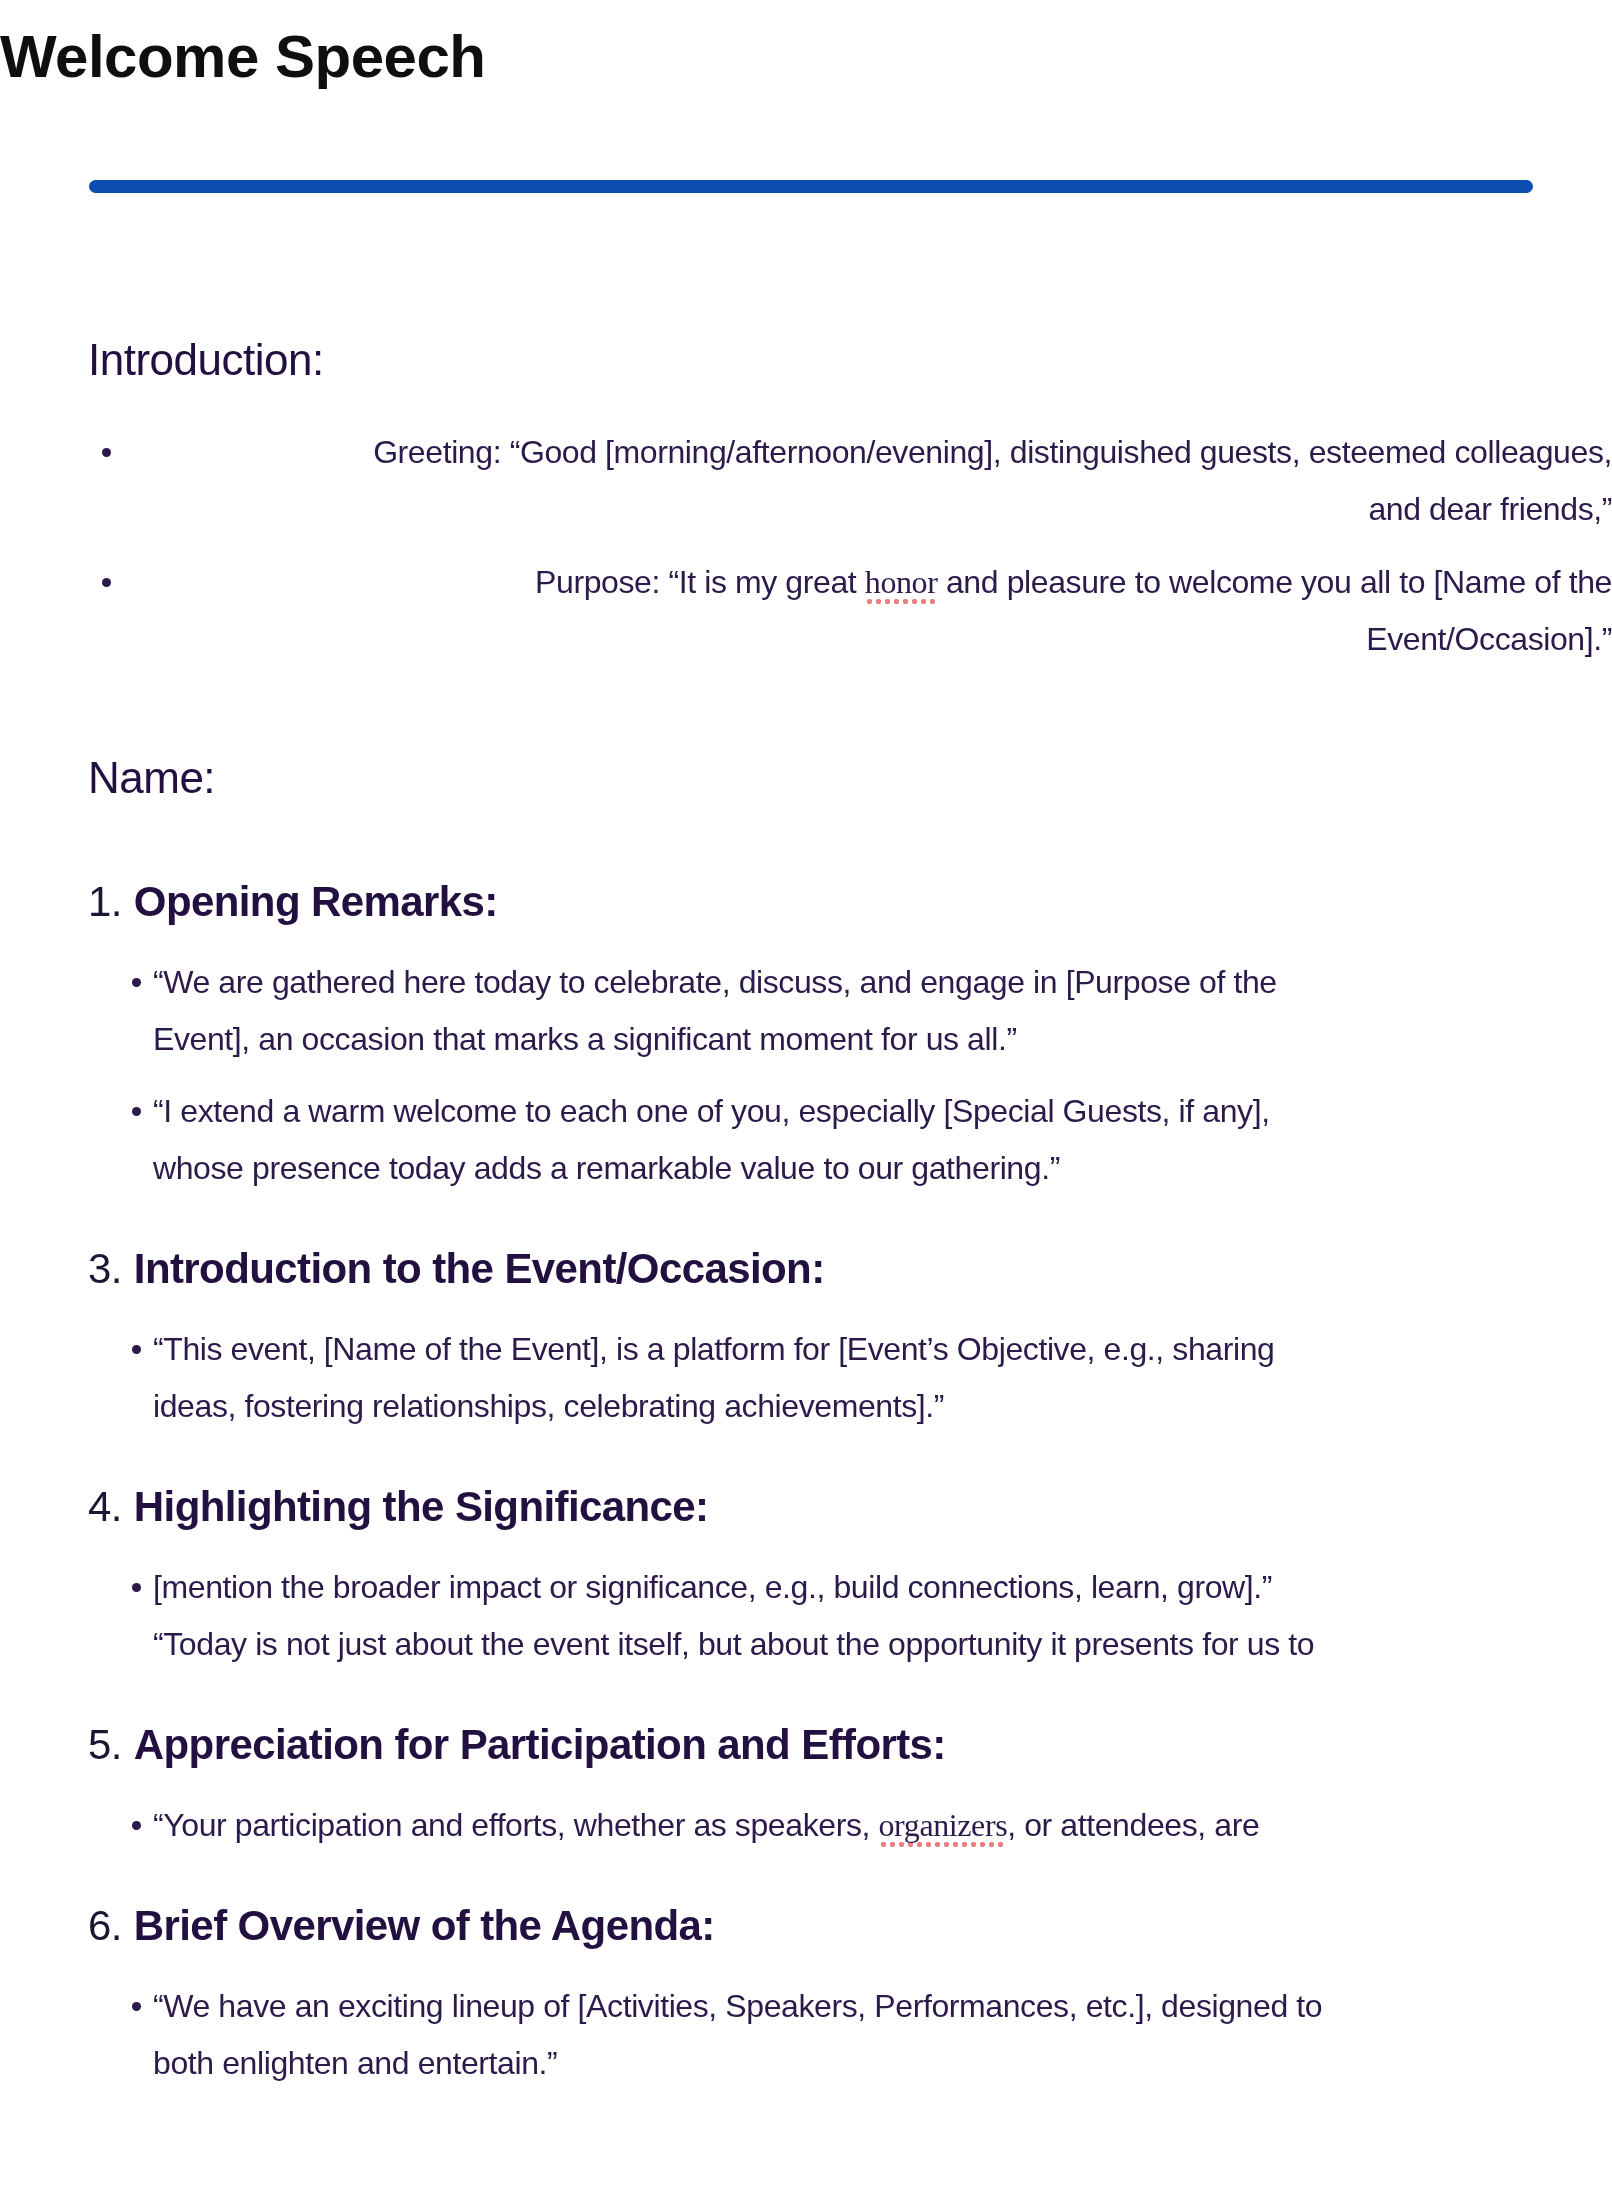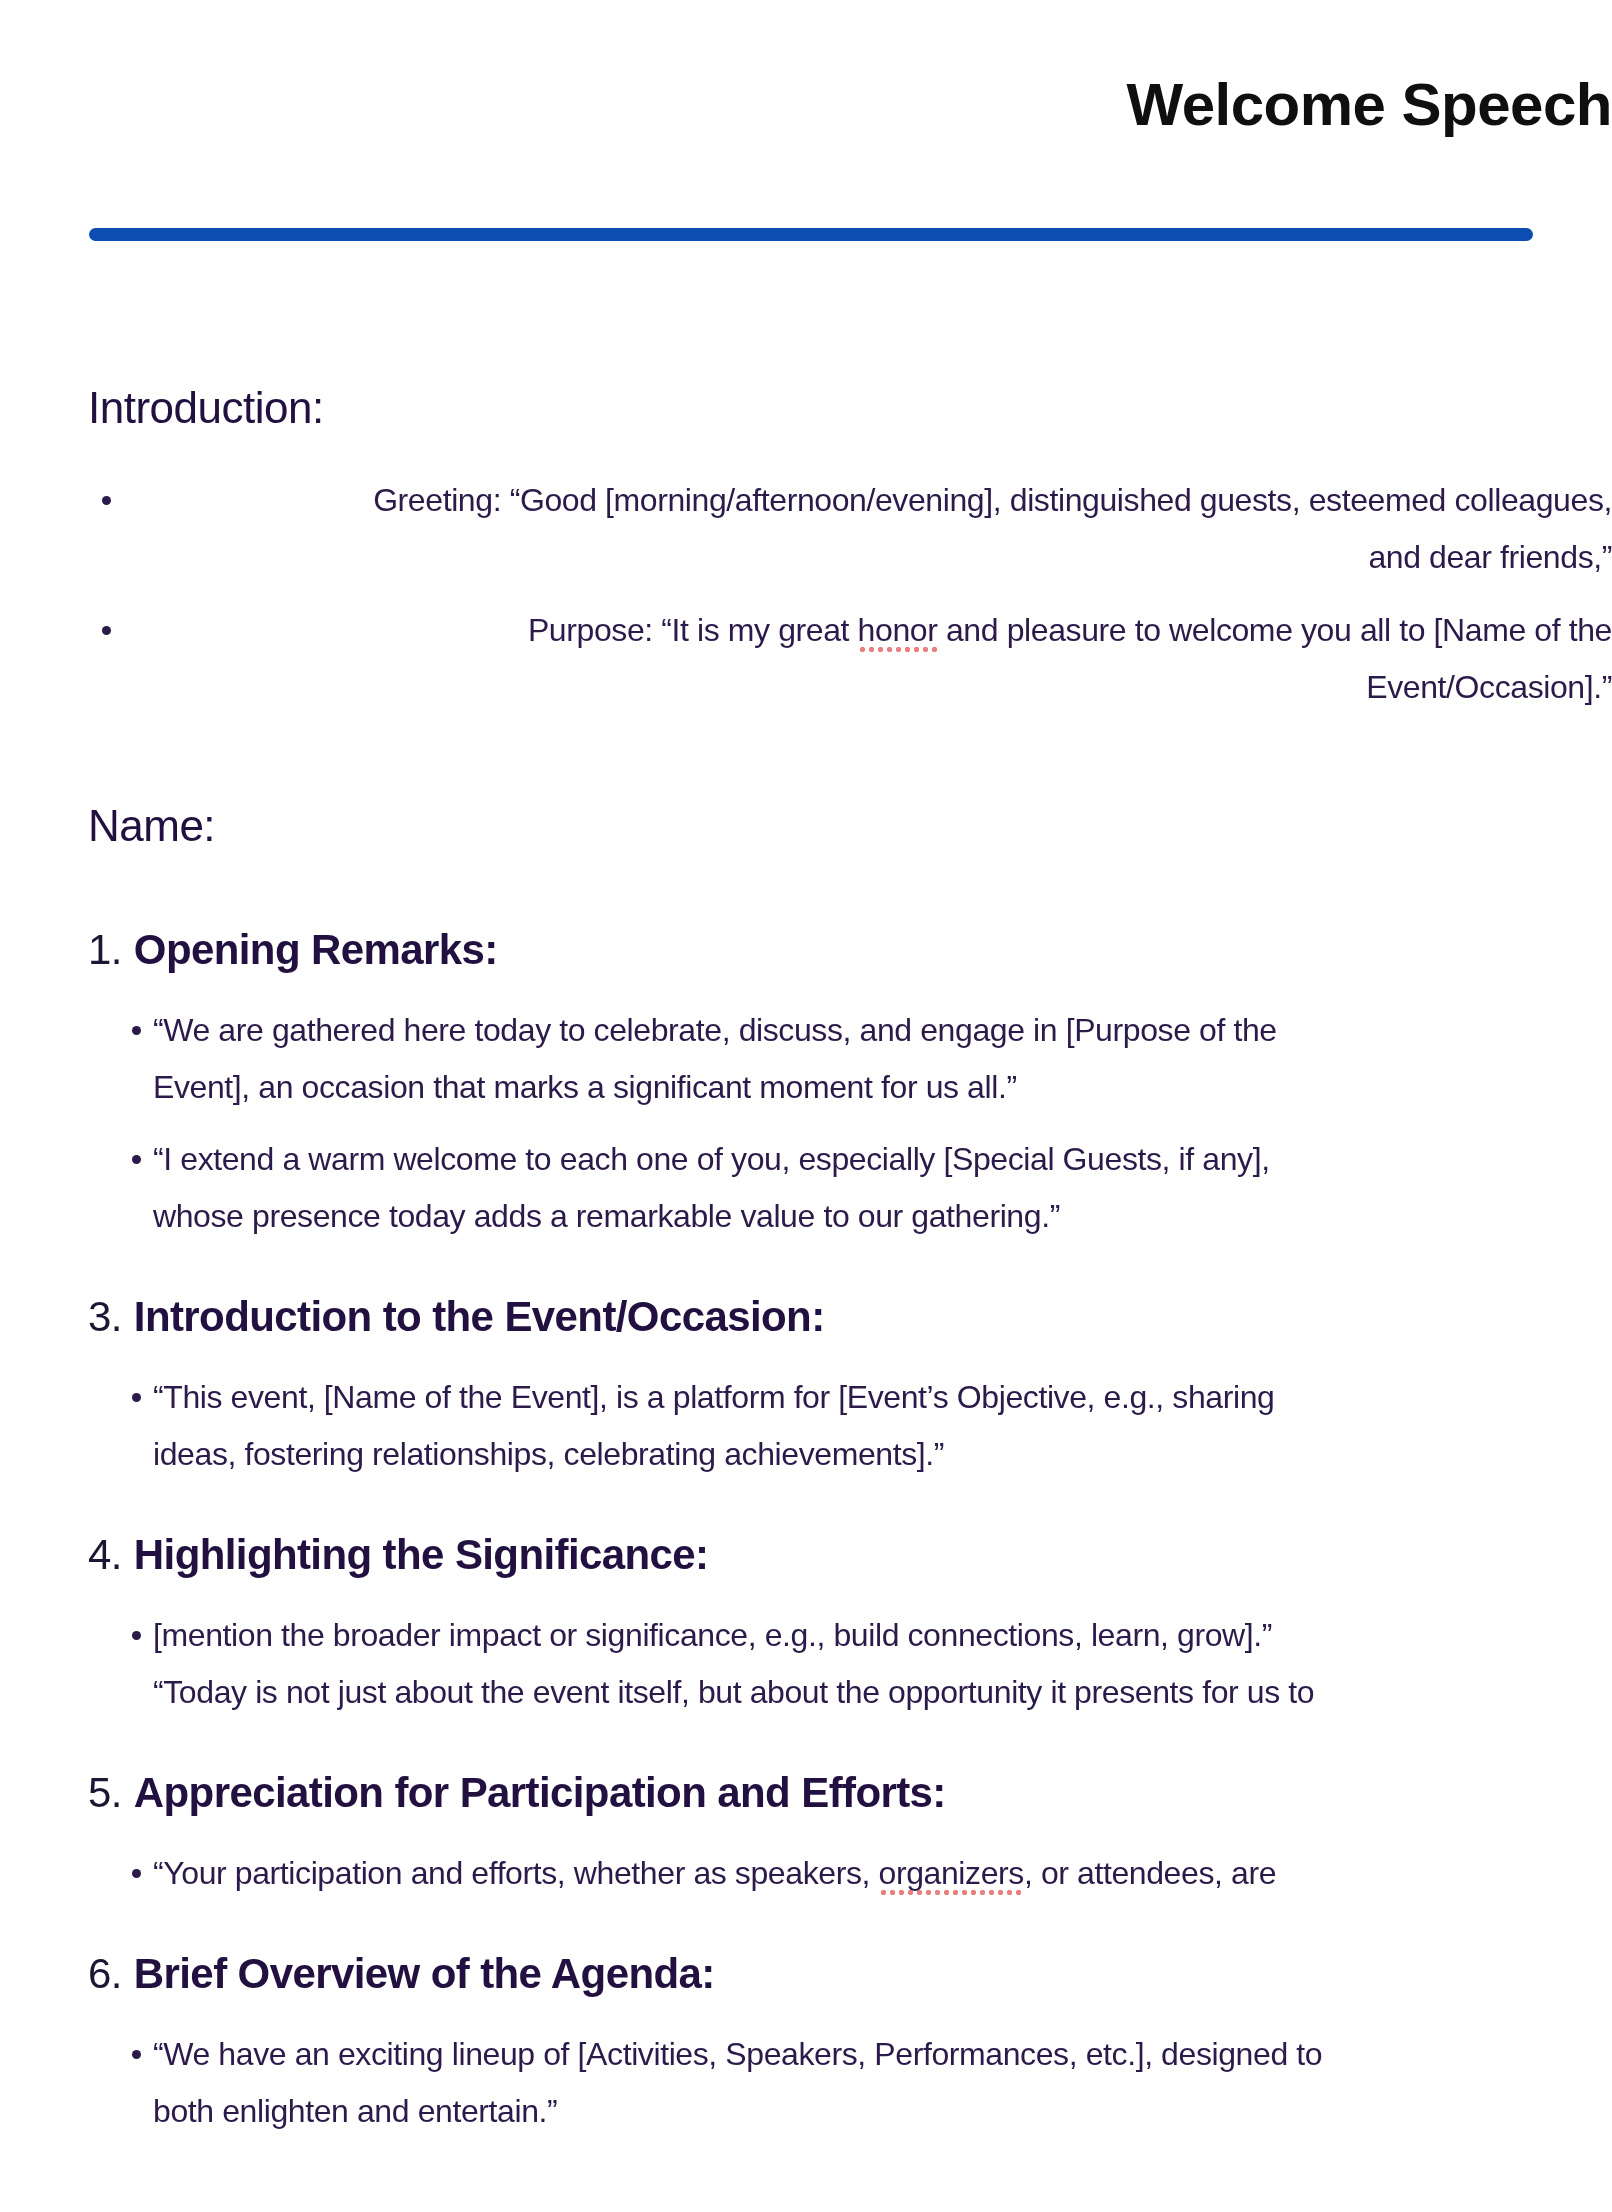--- a/index.html
+++ b/index.html
@@ -4,21 +4,21 @@
 <style>
   * { margin:0; padding:0; box-sizing:border-box; }
   html,body { background:#ffffff; }
   body {
     width:1612px; height:2212px; position:relative; overflow:hidden;
     font-family:"Liberation Sans","DejaVu Sans",sans-serif;
     color:var(--text,#2b1a4a);
   }
   .page { width:1612px; }
   .title {
-    padding-top:70px; text-align:right;
+    padding-top:22px; text-align:left;
     font-size:60px; line-height:70px; font-weight:700;
     color:var(--title,#0f0f0f); letter-spacing:-0.5px;
   }
   .divider {
     height:13px; border-radius:7px; background:var(--accent,#0c4db2);
     margin:88px 79px 0 89px;
   }
   .content { margin-left:88px; }
   h2.section-heading {
     font-size:44px; line-height:52px; font-weight:400;
@@ -46,21 +46,21 @@
   li.num-item + li.num-item { margin-top:50px; }
   .num-label { font-size:42px; line-height:44px; letter-spacing:-0.6px; }
   .num-label .num { font-weight:400; color:var(--number,#1c1633); margin-right:12px; }
   .num-label .label { font-weight:700; color:var(--heading,#221040); }
   ul.item-bullets { margin:30px 0 0 44px; }
   ul.item-bullets li.bullet + li.bullet { margin-top:15px; }
 
   .spellcheck {
     padding-bottom:5px;
     background-image:radial-gradient(circle, var(--spell,#ea8080) 2.4px, rgba(234,128,128,0) 3px);
-    background-size:9px 7px; background-repeat:repeat-x; background-position:0 100%;
+    background-size:9px 7px; background-repeat:repeat-x; background-position:0 100%;font-family:Liberation Serif, serif;
   }
 </style>
 </head>
 <body>
 
 <main class="page">
 
   <h1 class="title">Welcome Speech</h1>
 
   <div class="divider"></div>

